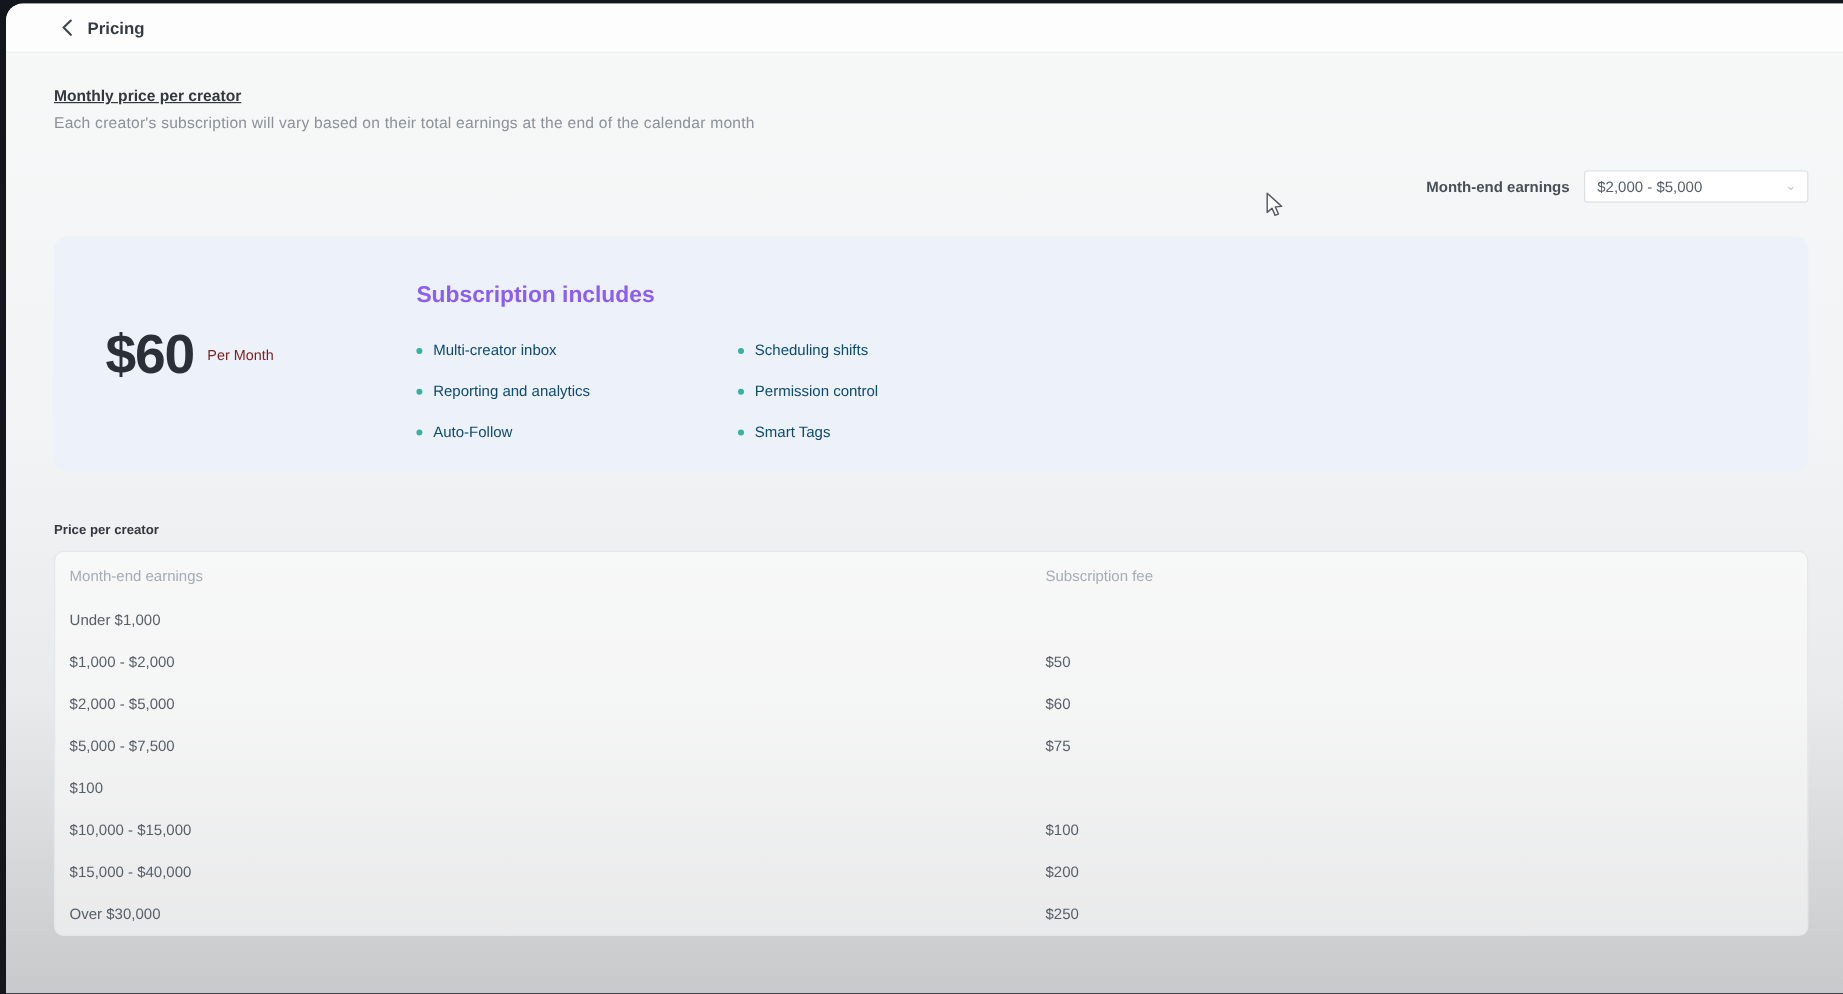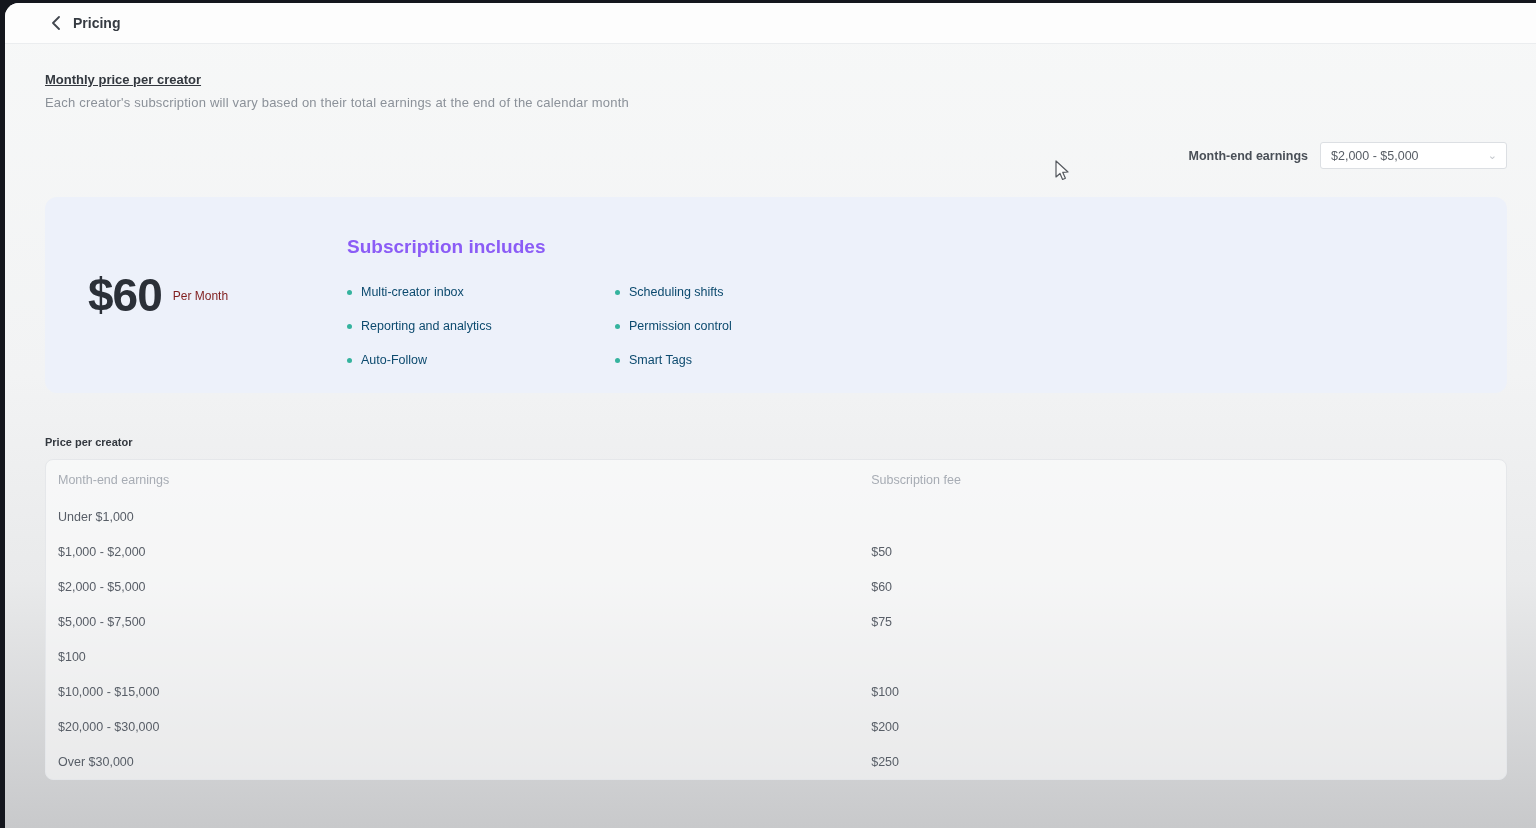--- a/index.html
+++ b/index.html
@@ -266,21 +266,21 @@
             <div class="t-cell">$75</div>
           </div>
           <div class="t-row">
             <div class="t-cell">$100</div>
           </div>
           <div class="t-row">
             <div class="t-cell">$10,000 - $15,000</div>
             <div class="t-cell">$100</div>
           </div>
           <div class="t-row">
-            <div class="t-cell">$20,000 - $30,000</div>
+            <div class="t-cell">$15,000 - $40,000</div>
             <div class="t-cell">$200</div>
           </div>
           <div class="t-row">
             <div class="t-cell">Over $30,000</div>
             <div class="t-cell">$250</div>
           </div>
         </div>
     </div>
 
   </div>

